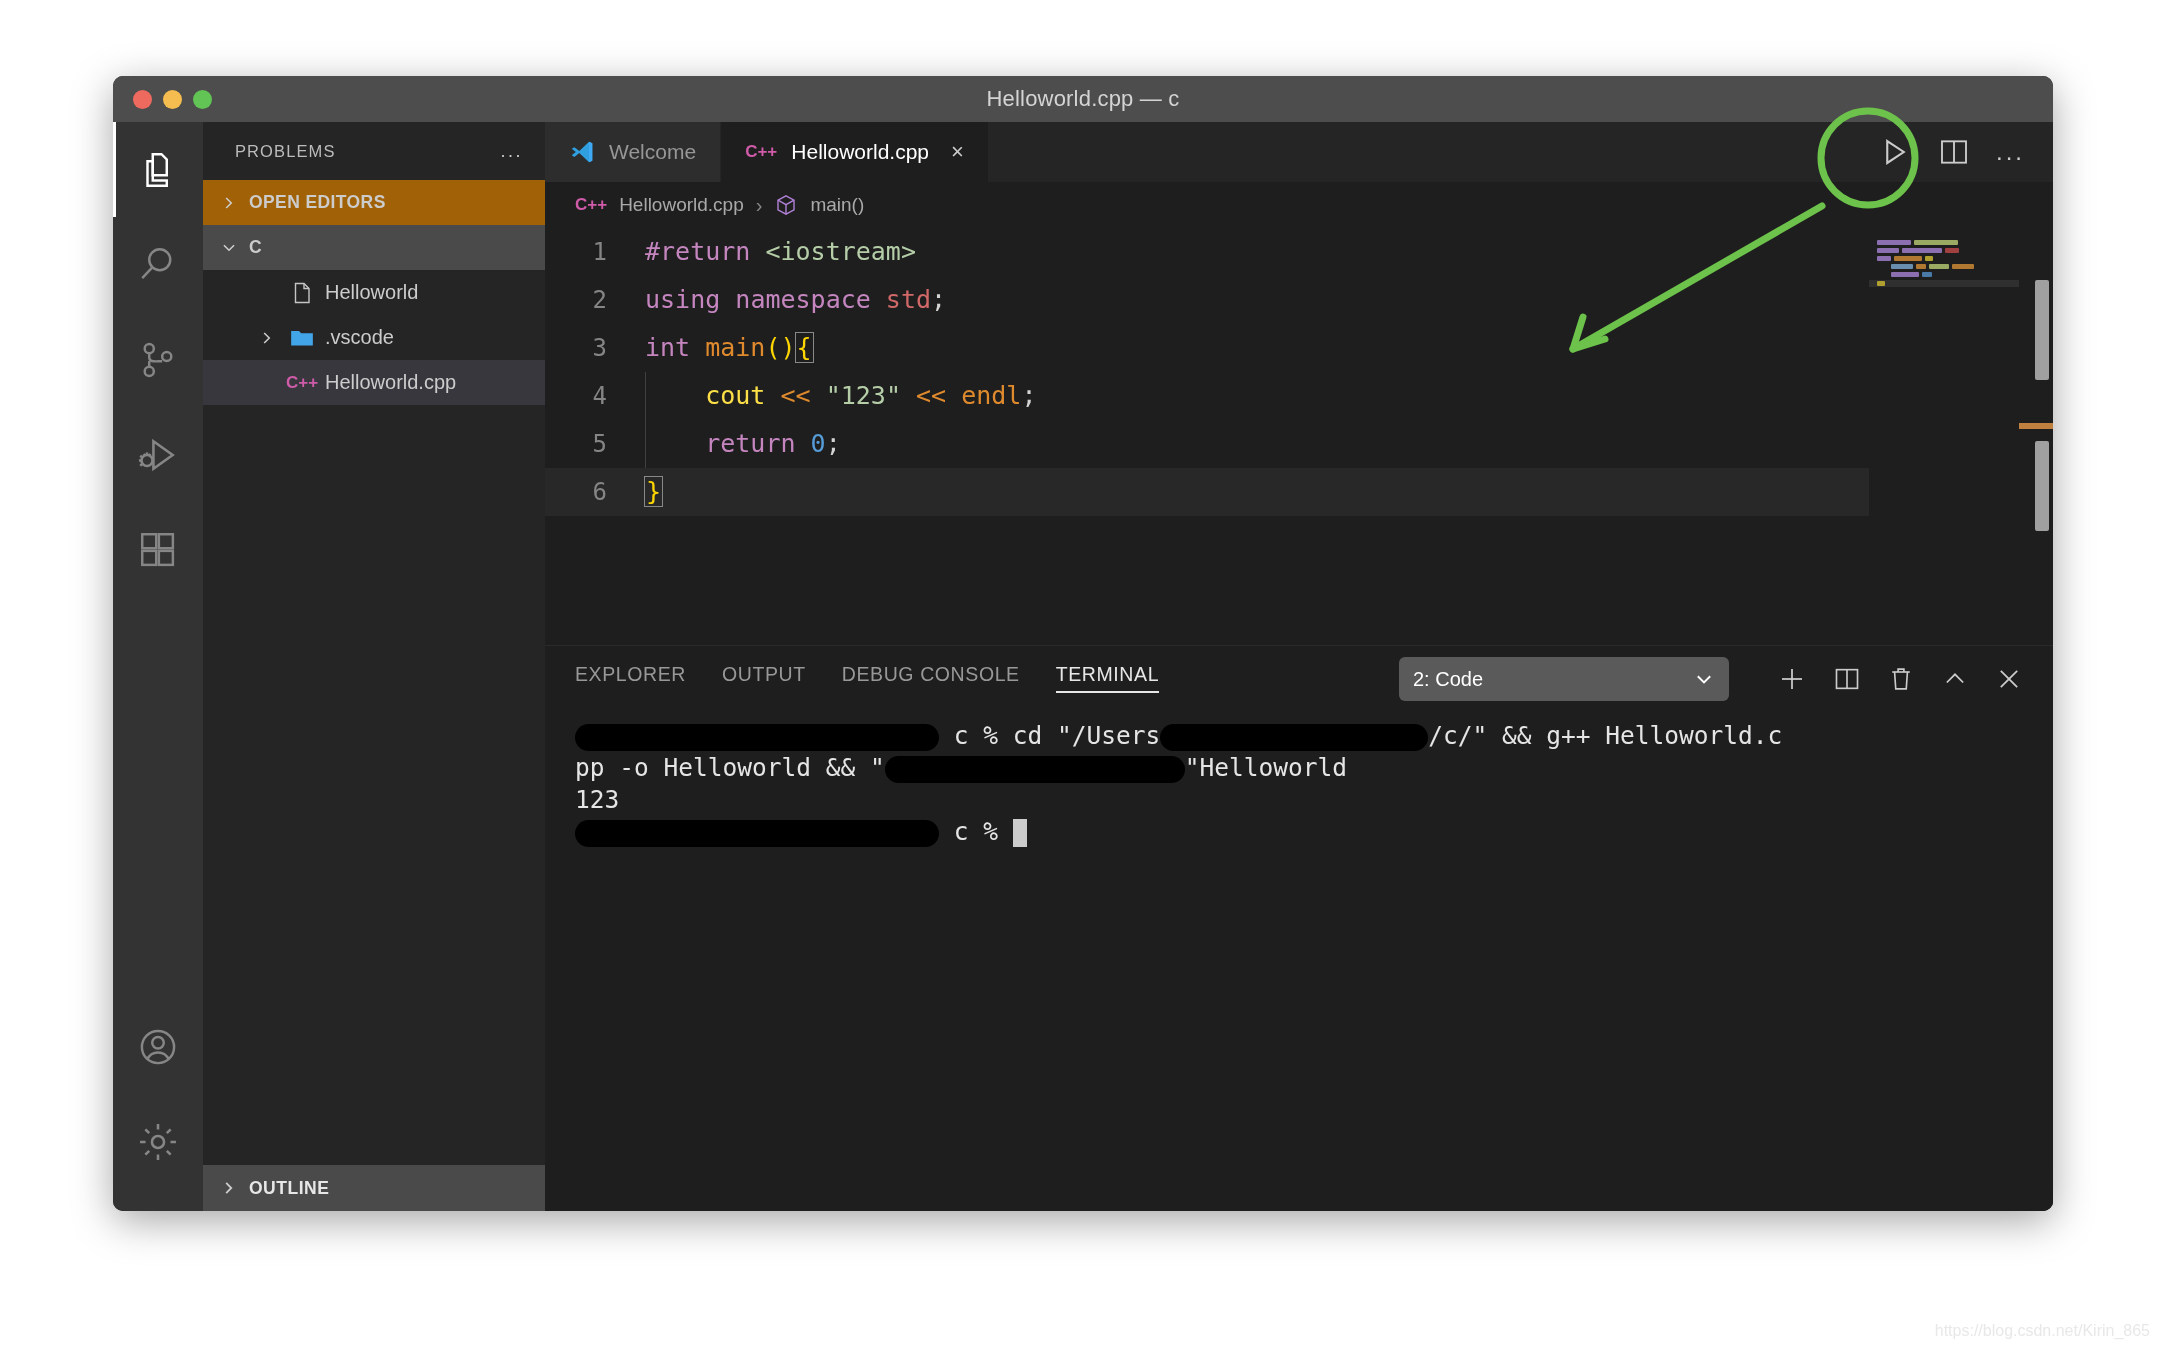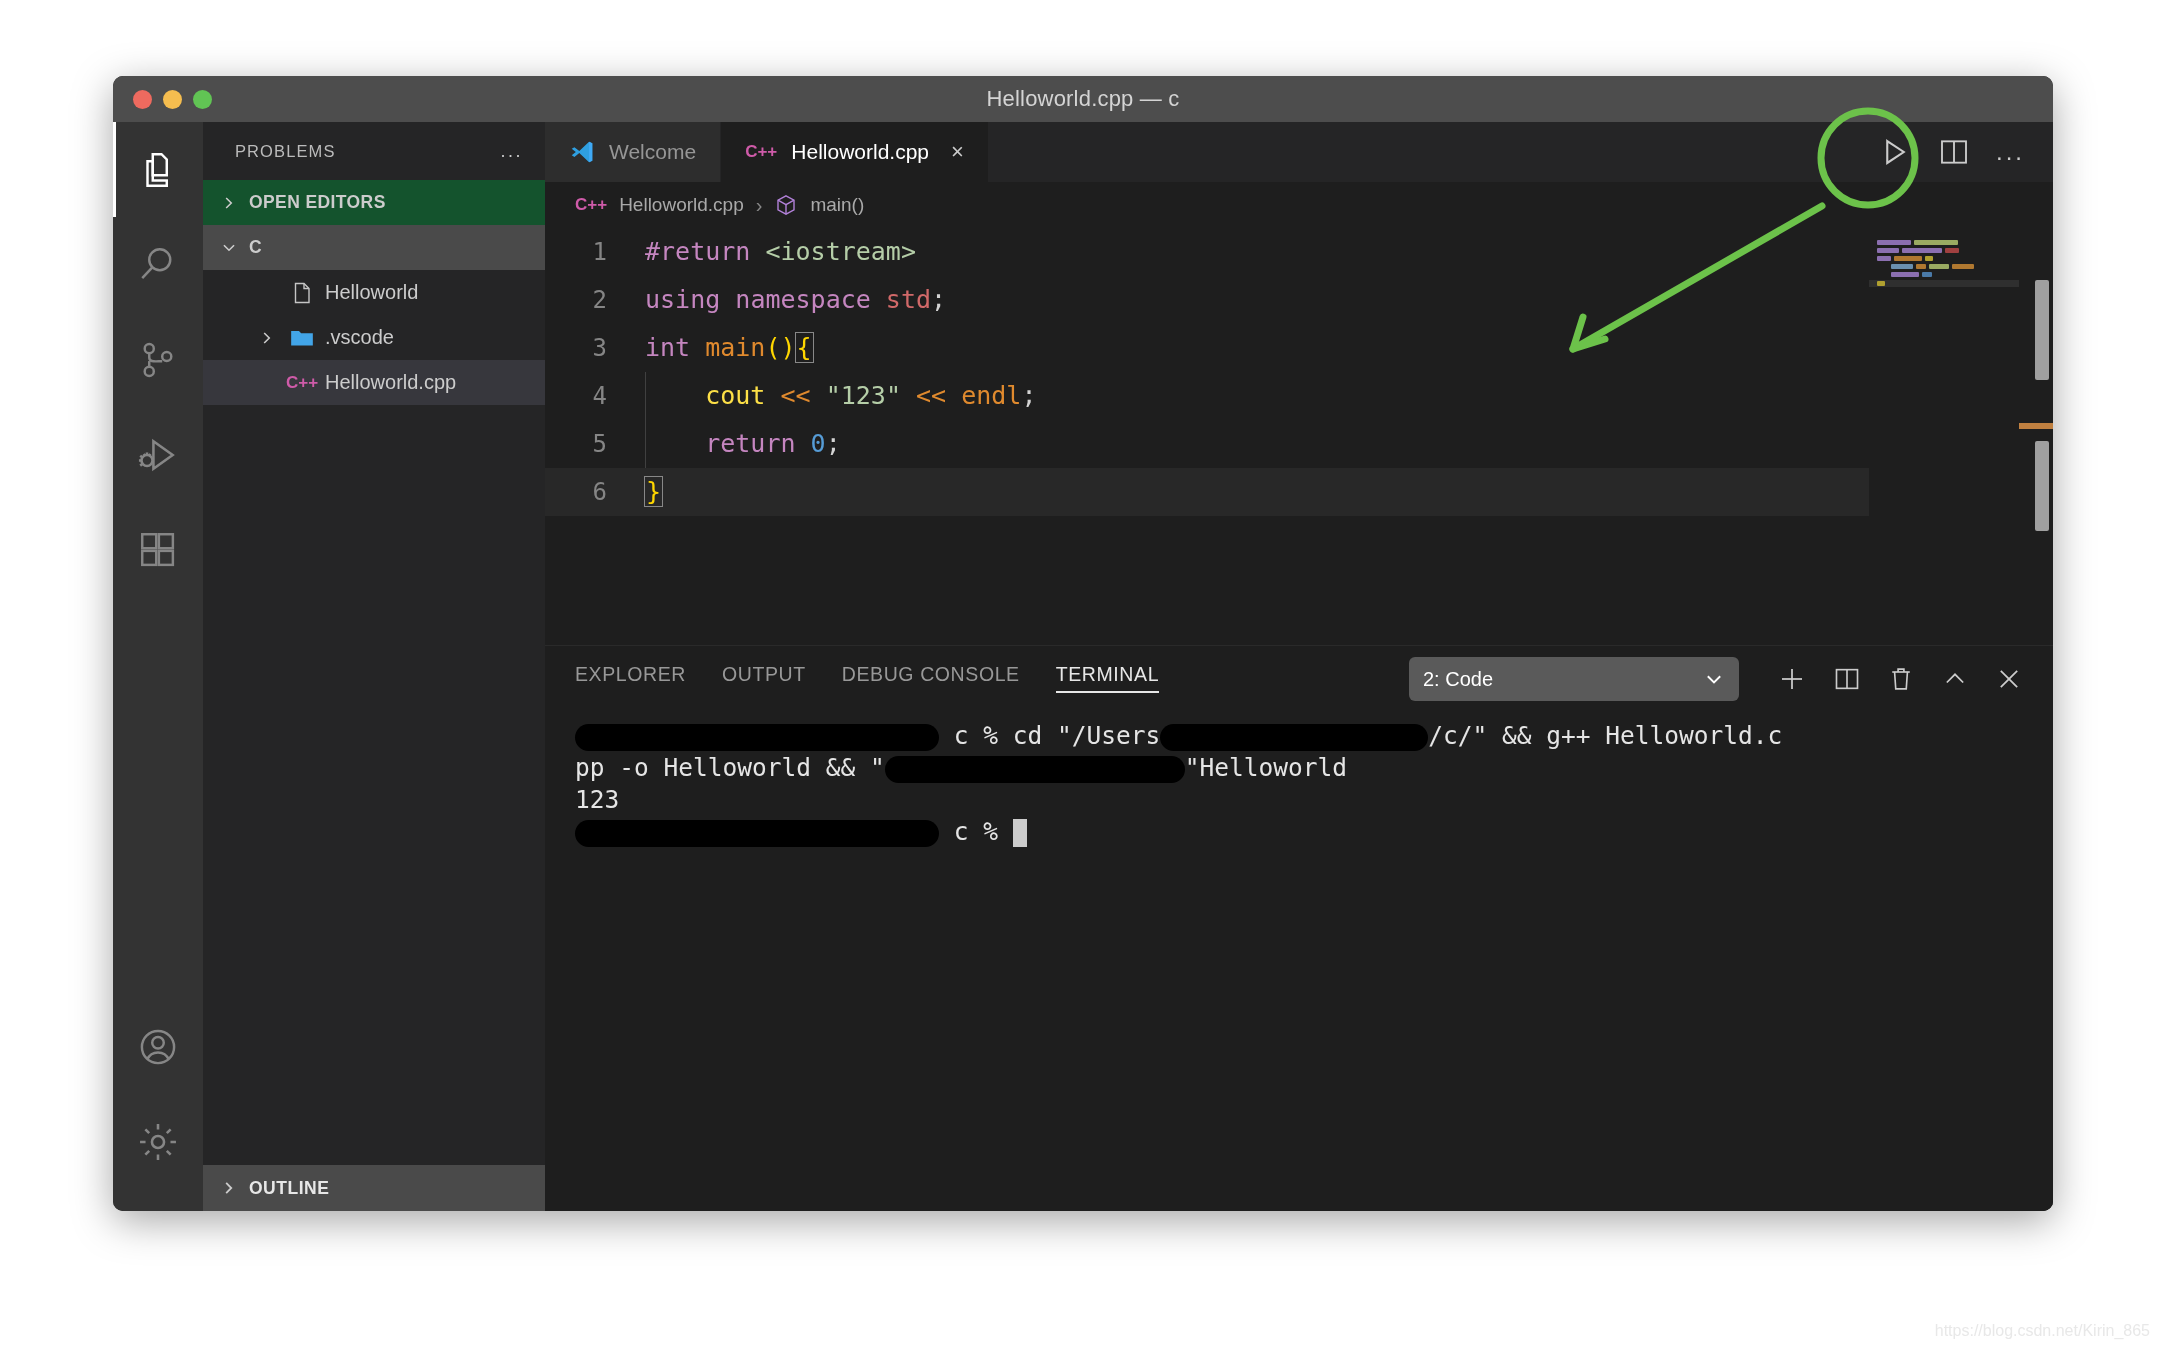--- a/index.html
+++ b/index.html
@@ -58,21 +58,21 @@
     height: 58px; display: flex; align-items: center; justify-content: space-between;
     padding: 0 22px 0 32px; color: #bbbbbb; font-size: 16.5px; letter-spacing: 1.1px;
   }
   .sb-dots { letter-spacing: 2.5px; font-size: 18px; color: #cccccc; }
   .tree-row {
     height: 45px; display: flex; align-items: center; color: #cccccc;
     font-size: 20px; padding-left: 14px; gap: 8px; white-space: nowrap;
   }
   .tree-row.section { font-weight: bold; font-size: 17.5px; letter-spacing: .4px; }
   .tree-row.selected { background: #37373d; }
-  .tree-row.open-editors { background: #14532d; }
+  .tree-row.open-editors { background: #a16207; }
   .chev { width: 24px; display: inline-flex; align-items: center; justify-content: center; color: #cccccc; }
   .indent { display: inline-block; width: 30px; }
   .file-icon { width: 30px; display: inline-flex; align-items: center; justify-content: center; }
   .cpp-badge { color: #cf5ba9; font-size: 17px; font-weight: bold; font-family: "Liberation Sans", sans-serif; }
   .sidebar-spacer { flex: 1 1 auto; background: #252526; }
   .outline-row {
     height: 46px; display: flex; align-items: center; gap: 8px;
     background: #4a4a4a; color: #e7e7e7; font-weight: bold; font-size: 17.5px;
     letter-spacing: .5px; padding-left: 14px;
   }
@@ -145,21 +145,21 @@
   .panel-tabs { height: 66px; display: flex; align-items: center; padding-left: 30px; gap: 36px; }
   .ptab {
     font-size: 19.5px; color: #989898; letter-spacing: .6px; padding-bottom: 6px;
     border-bottom: 2px solid transparent; line-height: 1;
   }
   .ptab.active { color: #e7e7e7; border-bottom-color: #e7e7e7; }
   .panel-actions { margin-left: auto; display: flex; align-items: center; gap: 26px; padding-right: 30px; color: #cccccc; }
   .term-select {
     display: flex; align-items: center; justify-content: space-between;
     width: 330px; height: 44px; background: #5a5a5a; border-radius: 6px;
-    padding: 0 14px; color: #ffffff; font-size: 20px; margin-right: 12px;
+    padding: 0 14px; color: #ffffff; font-size: 20px; margin-right: 22px;
   }
   .term-body {
     flex: 1 1 auto; position: relative; padding: 8px 0 0 30px;
     font-family: "DejaVu Sans Mono", "Liberation Mono", monospace;
     font-size: 24.5px; line-height: 32px; color: #e5e5e5; white-space: pre-wrap;
   }
   .redact { display: inline-block; background: #000; border-radius: 14px; vertical-align: middle; height: 27px; }
   .cursor-block { display: inline-block; width: 14px; height: 28px; background: #cccccc; vertical-align: middle; }
 
   

